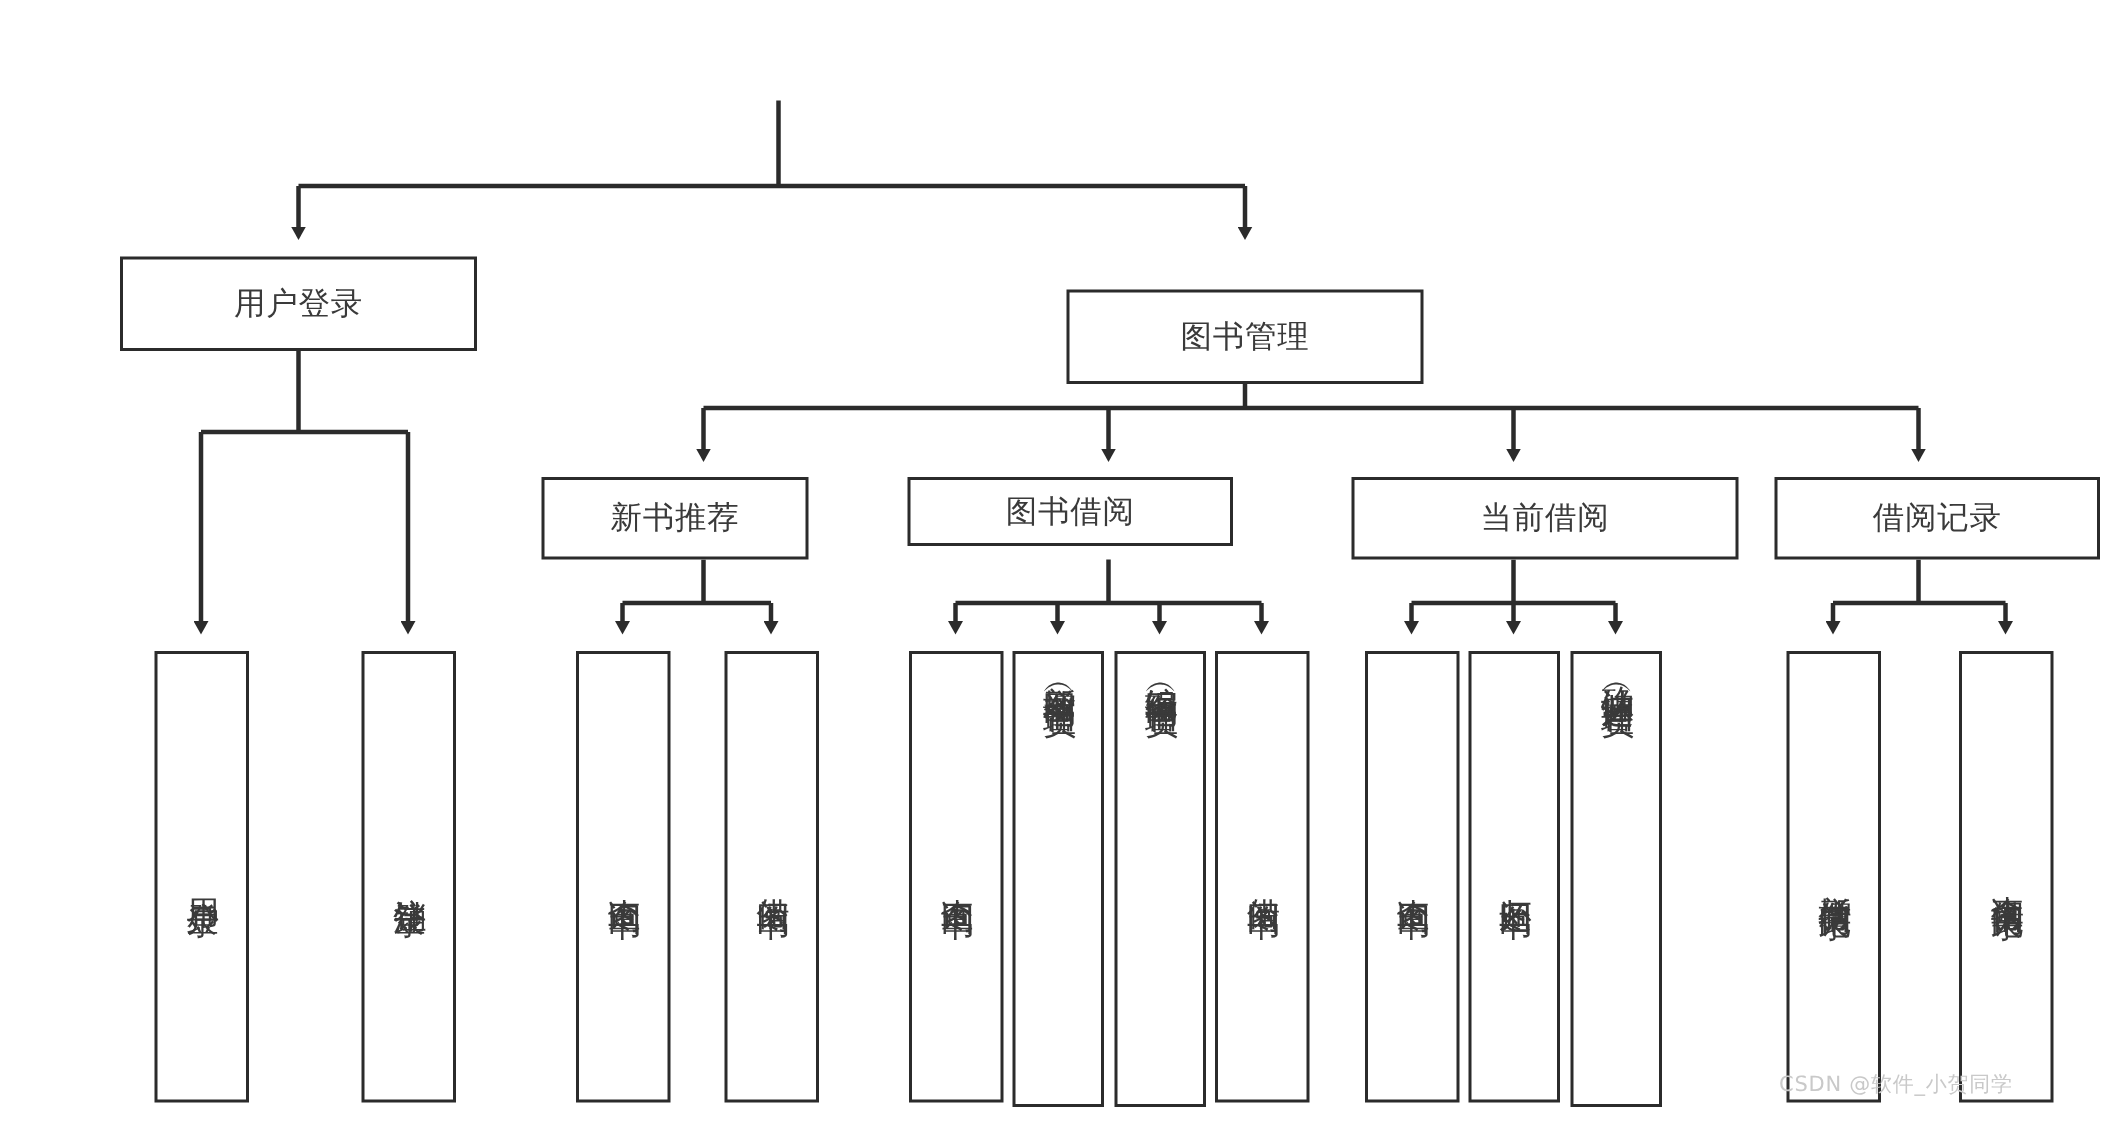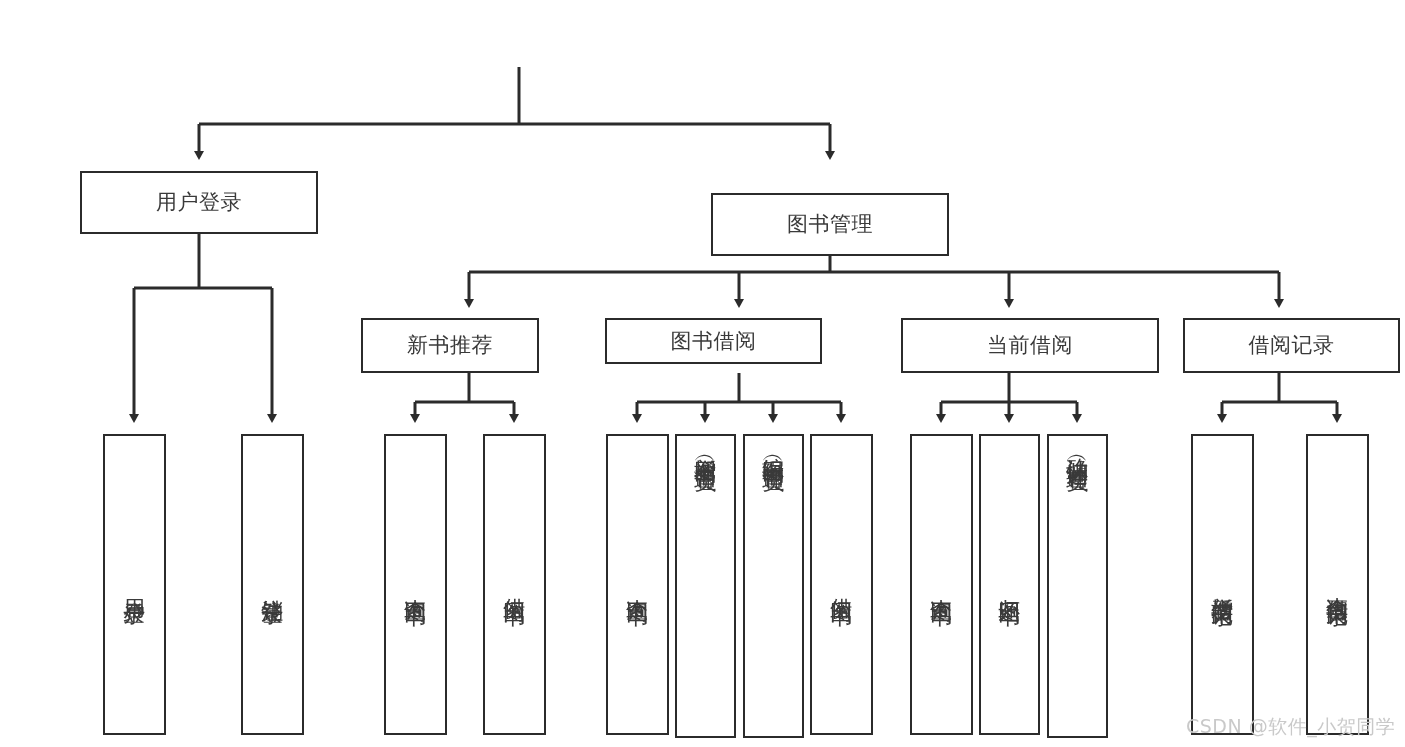--- a/index.html
+++ b/index.html
@@ -59,21 +59,21 @@
     letter-spacing: 2px;
     white-space: nowrap;
   }
   .v-node.centered {
     align-items: center;
     padding-top: 0;
   }
   .watermark {
     position: absolute;
     color: #c9c9c9;
-    font-size: 19px;
+    font-size: 14px;
     white-space: nowrap;
     letter-spacing: 0.5px;
   }
 </style>
 </head>
 <body>
 
 <div id="canvas">
 
   <svg class="edges" viewBox="0 0 1405 747">

